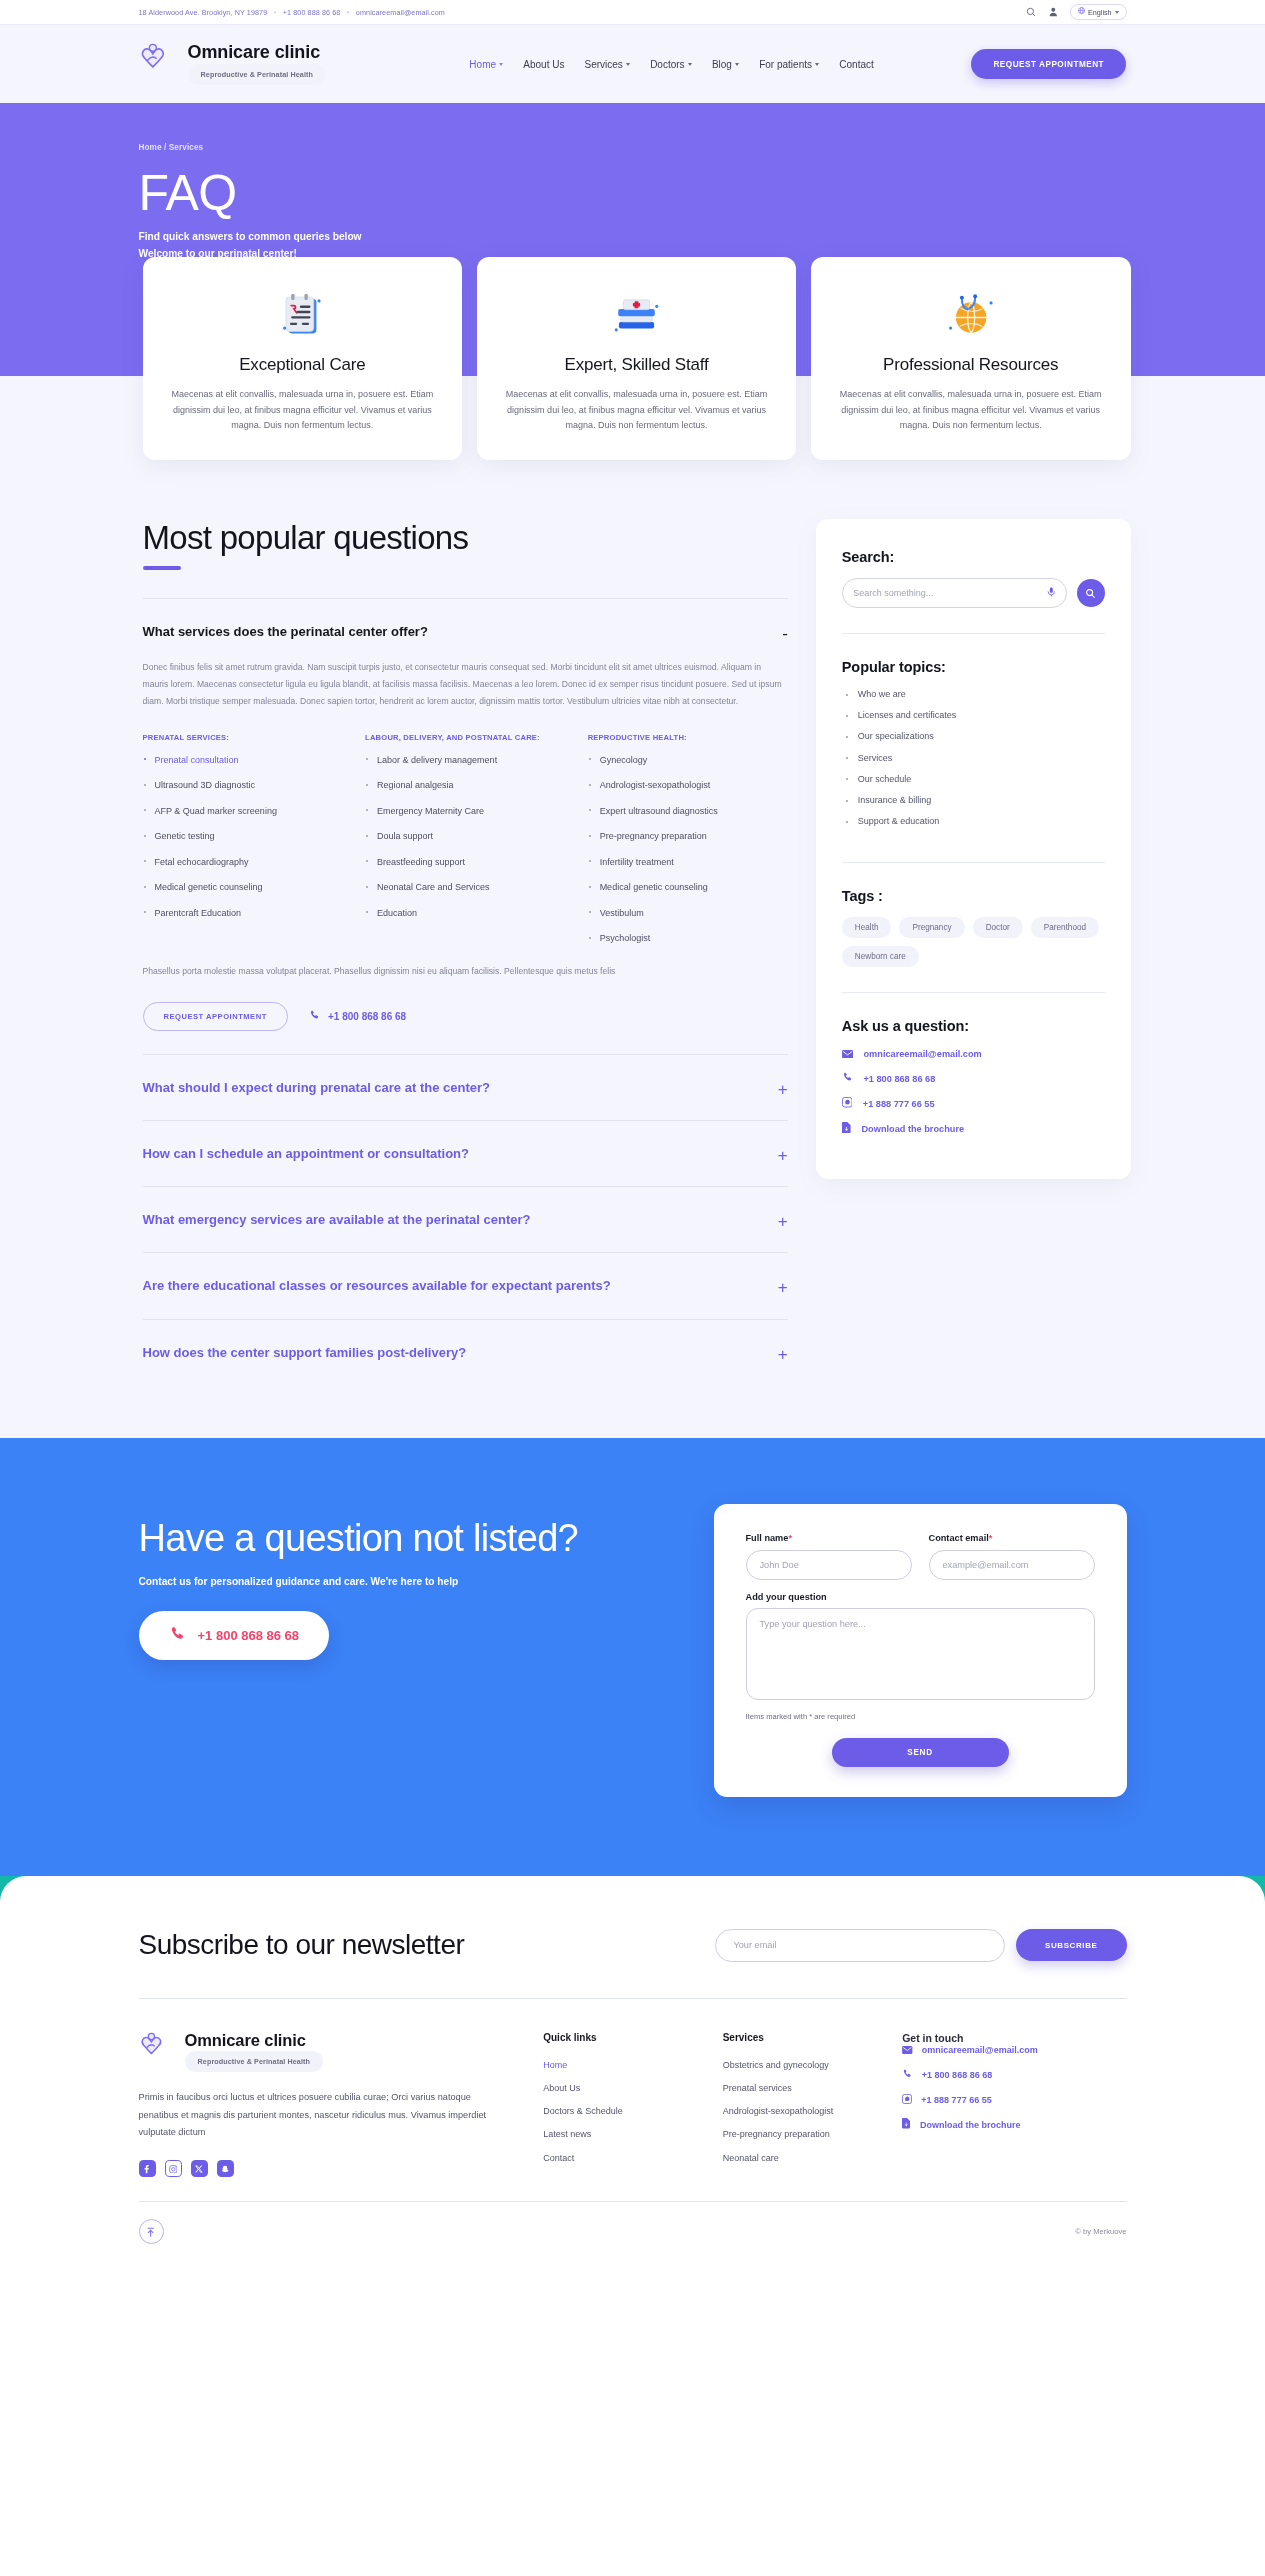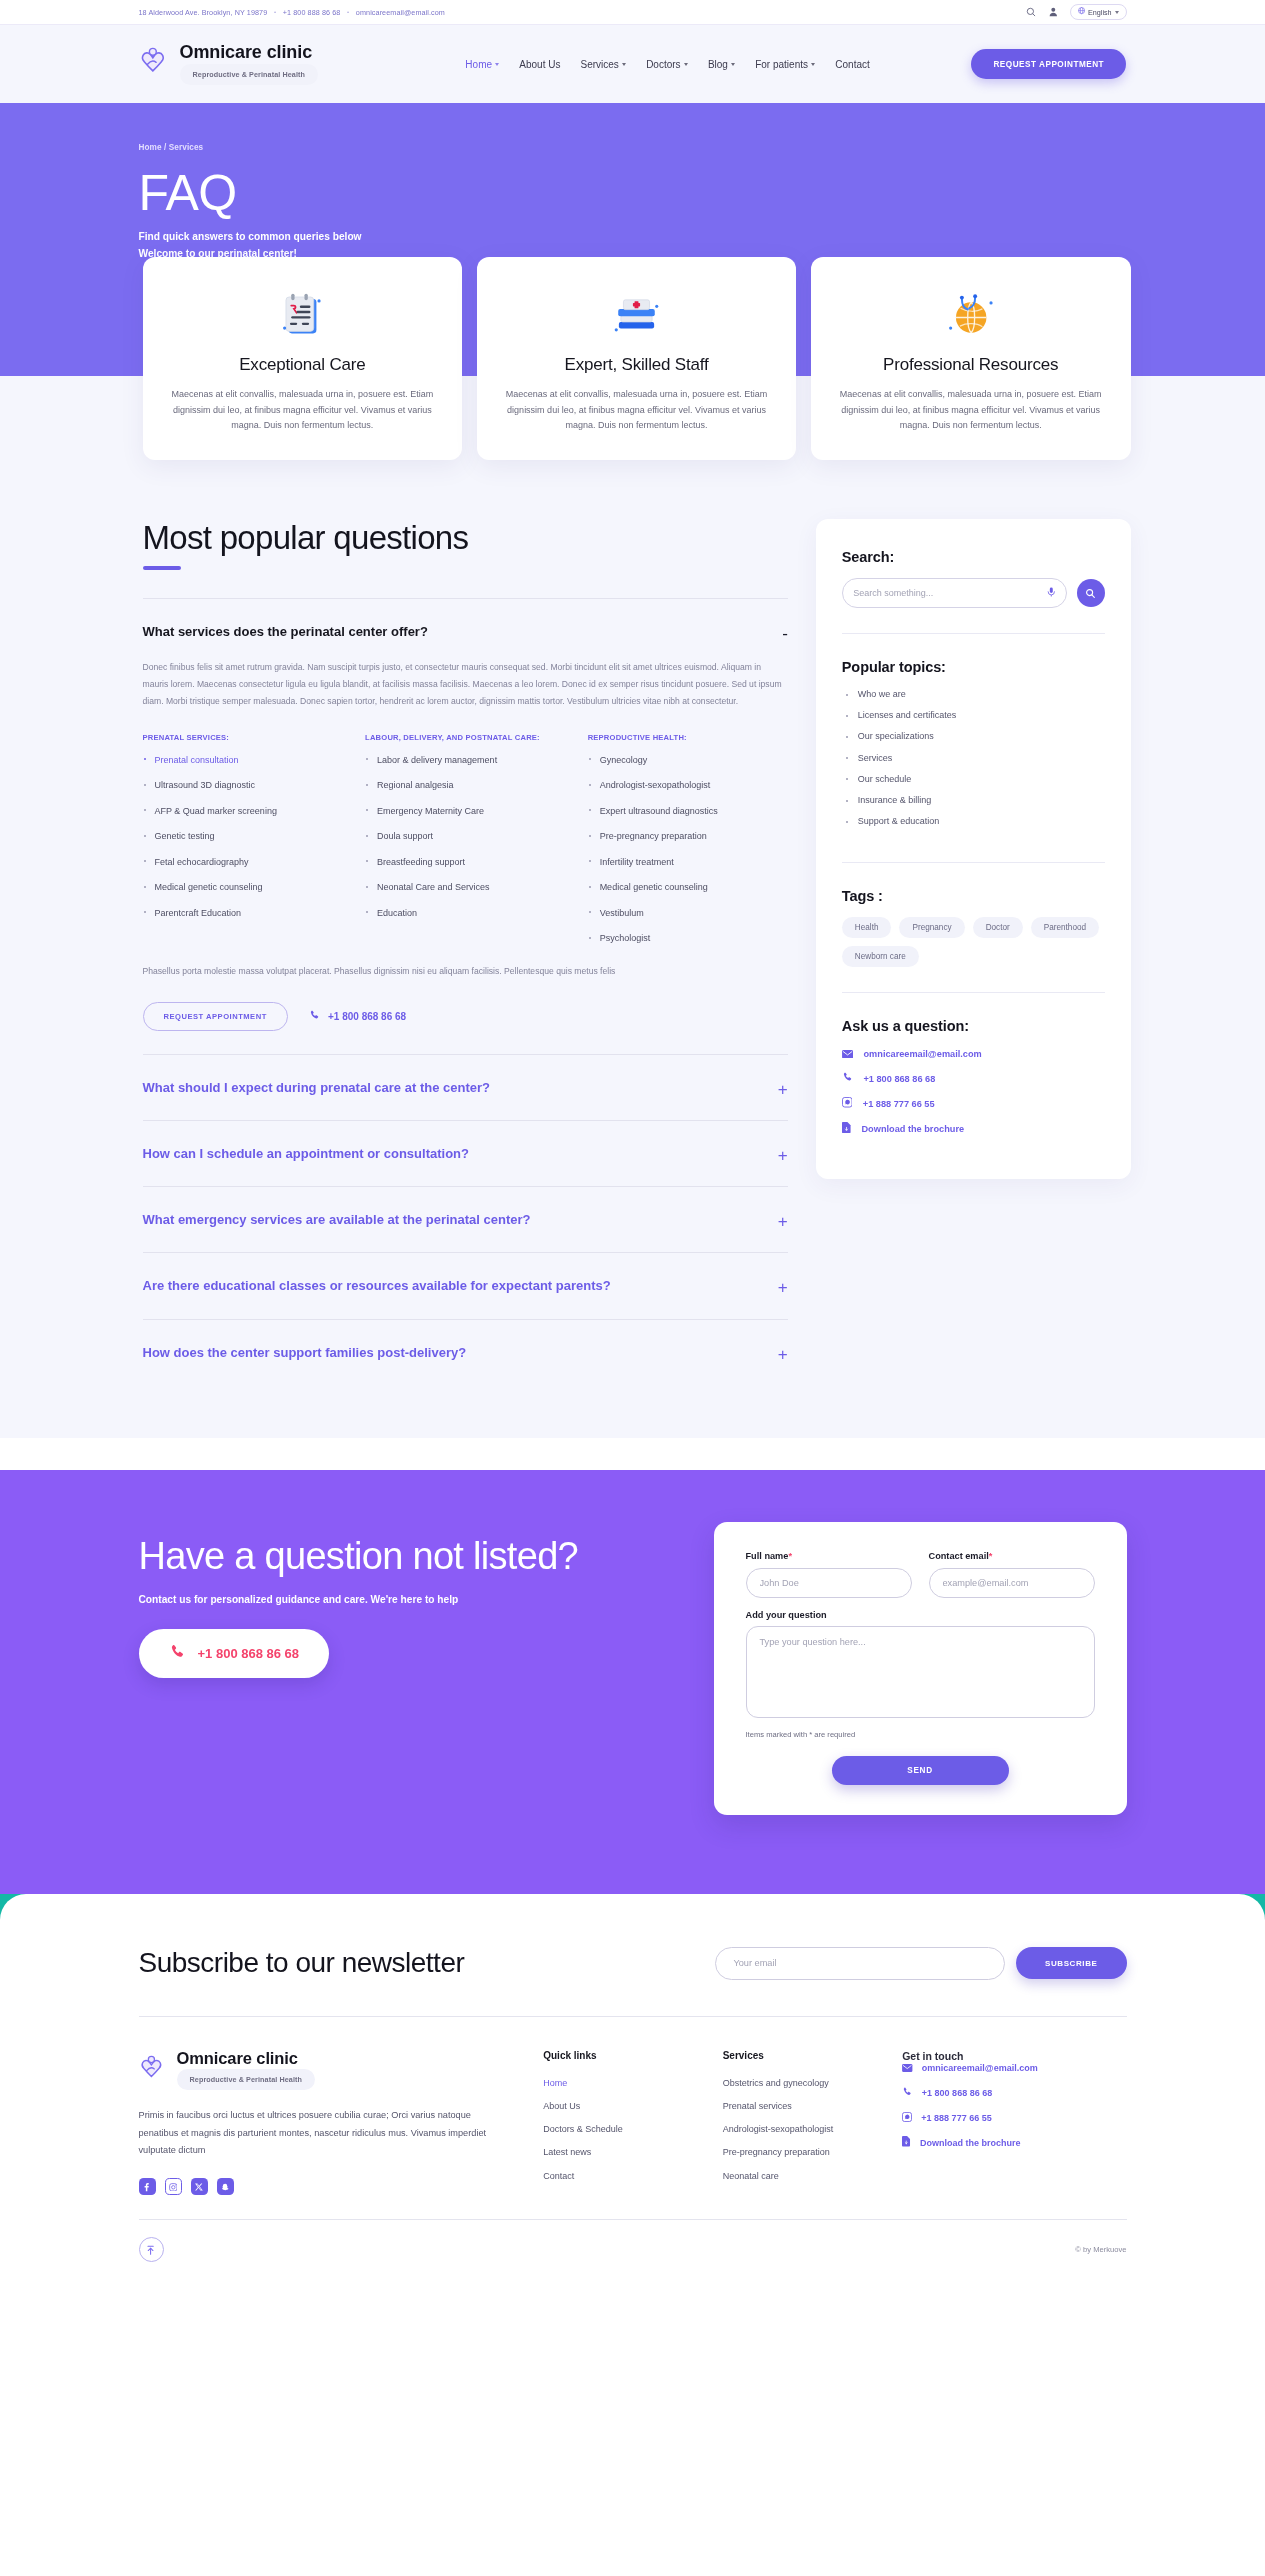--- a/index.html
+++ b/index.html
@@ -27,21 +27,21 @@
   .icon-btn svg { display: block; }
   .lang {
     display: flex; align-items: center; gap: 3.3px;
     border: 0.7px solid #ddd9f2; border-radius: 10.5px;
     padding: 2.6px 6.6px; font-size: 7.2px; color: #4b4a63; cursor: pointer;
   }
 
   
   .header { background: #f5f6fd; height: 78px; display: flex; align-items: center; }
   .header .container { display: flex; align-items: center; justify-content: space-between; }
-  .brand { display: flex; align-items: center; gap: 12px; }
+  .brand { display: flex; align-items: flex-start; gap: 20px; }
   .brand-txt .name { font-size: 18px; font-weight: 600; color: #14141e; line-height: 1.05; letter-spacing: -0.1px; }
   .brand-txt .tag { font-size: 7.2px; font-weight: 600; color: #6f6d82; letter-spacing: 0.1px; margin-top: 1.3px; }
   nav.mainnav { display: flex; align-items: center; gap: 20px; margin-left: 46px; }
   nav.mainnav a {
     font-size: 10px; color: #3c3b4e; text-decoration: none;
     display: flex; align-items: center; gap: 3.3px; white-space: nowrap;
   }
   nav.mainnav a.active { color: #6c5ce7; }
   .caret { width: 0; height: 0; border-left: 2.6px solid transparent; border-right: 2.6px solid transparent; border-top: 3.3px solid currentColor; opacity: .75; }
   .btn-appt {
@@ -133,21 +133,21 @@
   .tags { display: flex; flex-wrap: wrap; gap: 8px; margin-top: 13px; text-align: center; }
   .tag {
     background: #f1f2fa; color: #6c6c86; border-radius: 12px;
     padding: 6px 13px; font-size: 8.2px; cursor: pointer;
   }
   .contact-list { margin-top: 14.5px; }
   .contact-row { display: flex; align-items: center; gap: 10.5px; padding-bottom: 12px; }
   .contact-row a { font-size: 9.2px; font-weight: 700; color: #6c5ce7; text-decoration: none; }
 
   
-  .cta { background: #8b5cf6; padding: 52px 0 79px; margin-top: 32px; }
+  .cta { background: #3b82f6; padding: 66px 0 79px; }
   .cta .container { display: flex; align-items: flex-start; justify-content: space-between; gap: 40px; }
   .cta-left { width: 474px; padding-top: 13px; }
   .cta-left h2 { font-size: 38px; color: #fff; font-weight: 400; line-height: 1.12; letter-spacing: -0.7px; }
   .cta-left p { font-size: 10.2px; color: #fff; font-weight: 600; margin-top: 17px; }
   .btn-phone {
     margin-top: 24px; background: #fff; border: none; border-radius: 26px;
     padding: 14.5px 30px; display: inline-flex; align-items: center; gap: 12px;
     font-size: 13px; font-weight: 700; color: #f4436c; cursor: pointer;
     box-shadow: 0 6.6px 17px rgba(40,28,120,.18);
   }

